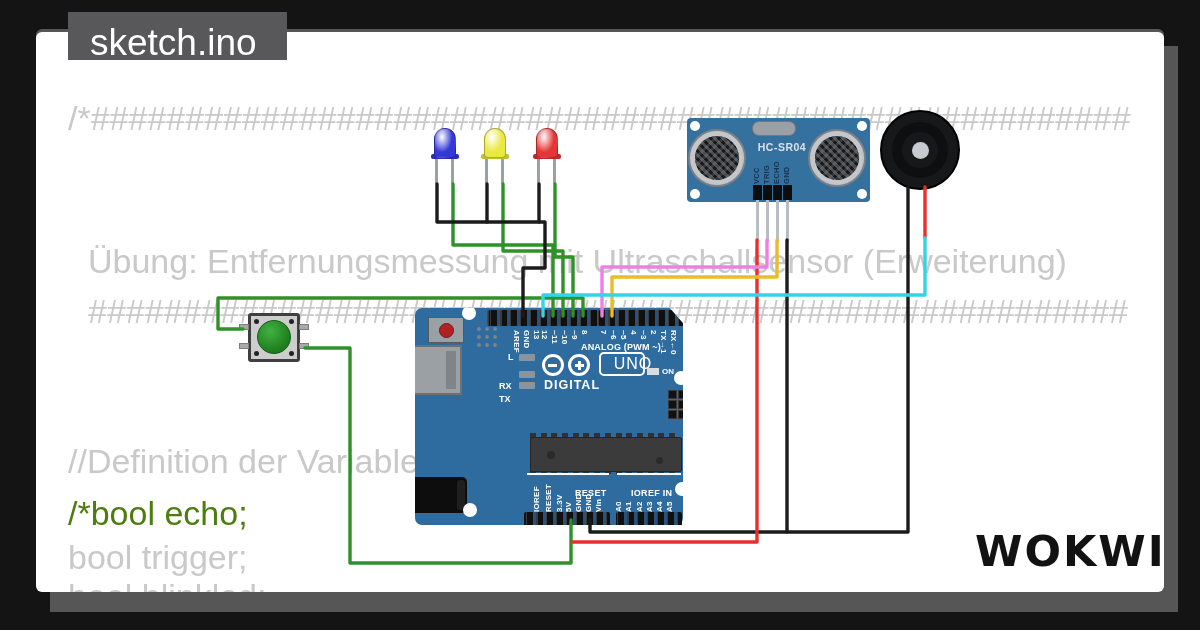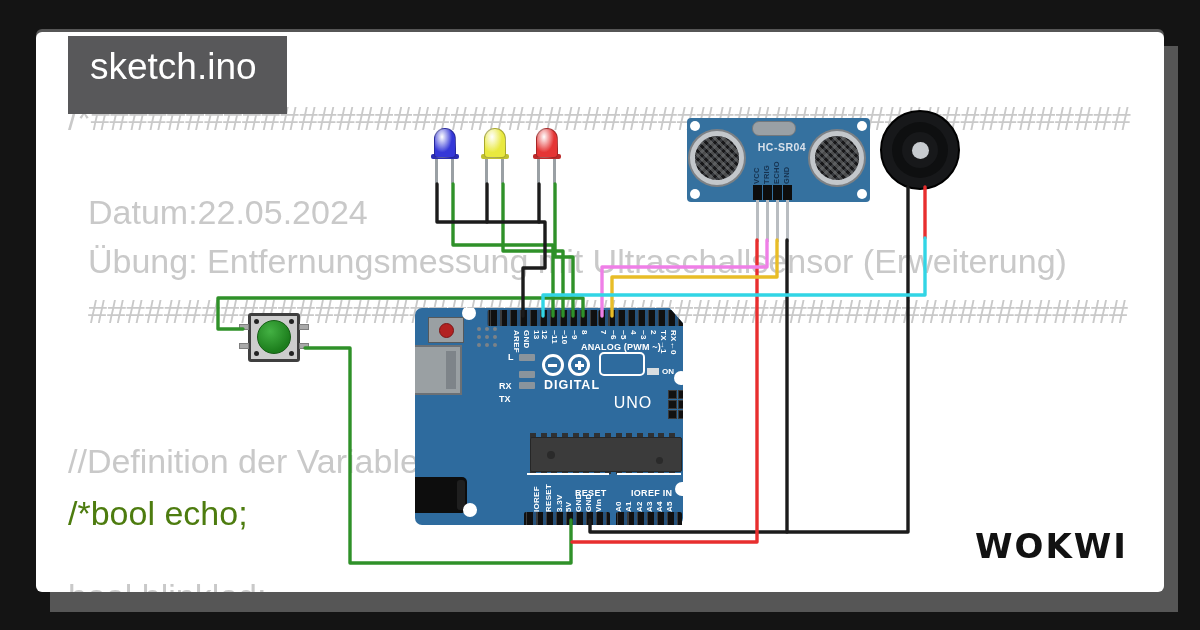--- a/index.html
+++ b/index.html
@@ -1,22 +1,22 @@
 <!DOCTYPE html>
 <html><head>
 <meta charset="utf-8">
 <style>
   html,body{margin:0;padding:0;width:1200px;height:630px;overflow:hidden;
     background:#141414;font-family:"Liberation Sans",sans-serif;}
   .abs{position:absolute;}
   #shadow{left:50px;top:46px;width:1128px;height:566px;}
   #panel{left:36px;top:32px;width:1128px;height:560px;background:#fff;
     border-radius:6px;box-shadow:0 -3px 0 0 #565656;overflow:hidden;}
-  #tab{left:68px;top:12px;width:219px;height:78px;z-index:50;
-    color:#fff;font-size:37px;line-height:61px;padding-left:22px;box-sizing:border-box;margin-top:24px;}
+  #tab{left:68px;top:12px;width:219px;height:48px;z-index:50;
+    color:#fff;font-size:37px;line-height:61px;padding-left:22px;box-sizing:border-box;}
   .codeline{position:absolute;font-size:34px;line-height:34px;white-space:pre;z-index:10;}
   #wires{position:absolute;left:0;top:0;z-index:30;pointer-events:none;}
   .comp{position:absolute;z-index:20;}
   .vlab{position:absolute;writing-mode:vertical-rl;text-orientation:mixed;
     font:700 8px "Liberation Sans",sans-serif;color:#fff;letter-spacing:.3px;width:12px;}
   .up{transform:rotate(180deg);}
   .pinstrip{position:absolute;height:16px;border-radius:2px;background-color:#0f0f0f;
     background-image:repeating-linear-gradient(90deg,#3c3c3c 0 1.5px,#101010 1.5px 7px,#26527b 7px 10px);}
   .hole{position:absolute;background:#fff;border-radius:50%;}
   .dot{position:absolute;border-radius:50%;}
@@ -28,35 +28,35 @@
   .ledrect{position:absolute;width:16px;height:7px;background:#8a949c;border-radius:1px;}
   .btnleg{position:absolute;width:10px;height:6px;background:#a9a9a9;border:1px solid #7e7e7e;box-sizing:border-box;}
   .mesh{position:absolute;border-radius:50%;width:54px;height:54px;background:#35373b;
     border:5px solid #c3c7cb;box-shadow:0 0 0 2px #7d8185;box-sizing:border-box;}
   .mesh:after{content:"";position:absolute;inset:0;border-radius:50%;
     background:repeating-linear-gradient(45deg,rgba(160,160,160,.38) 0 3px,transparent 3px 6px),
                repeating-linear-gradient(-45deg,rgba(0,0,0,.55) 0 3px,transparent 3px 6px);}
   .chiplegs{position:absolute;height:5px;width:150px;
     background:repeating-linear-gradient(90deg,#2f3133 0 6px,transparent 6px 10.7px);}
   #wokwi{position:absolute;left:939px;top:494px;font-family:"DejaVu Sans",sans-serif;
-    font-weight:700;font-size:34px;letter-spacing:2px;color:#121212;z-index:20;}
+    font-weight:700;font-size:43px;letter-spacing:2px;color:#121212;z-index:20;}
 </style>
 </head>
 <body>
 
 <div class="abs" id="shadow" style="background: rgb(86, 86, 86);"></div>
 
 <div class="abs" id="panel">
 
   <div class="codeline" style="left: 32px; top: 69px; color: rgb(201, 201, 201);">/*#######################################################</div>
-  <div class="codeline" style="left: 52px; top: 163px; color: rgb(201, 201, 201);">Datum:22.05.2024</div>
   <div class="codeline" style="left: 52px; top: 212px; color: rgb(201, 201, 201);">Übung: Entfernungsmessung mit Ultraschallsensor (Erweiterung)</div>
   <div class="codeline" style="left: 52px; top: 262px; color: rgb(201, 201, 201);">#######################################################</div>
   <div class="codeline" style="left: 32px; top: 412px; color: rgb(201, 201, 201);">//Definition der Variablen</div>
   <div class="codeline" style="left: 32px; top: 464px; color: #4d7c0f;">/*bool echo;</div>
+  <div class="codeline" style="left: 32px; top: 508px; color: rgb(201, 201, 201);">bool trigger;</div>
   <div class="codeline" style="left: 32px; top: 547px; color: rgb(201, 201, 201);">bool blinkled;</div>
 
   <div class="comp" style="left:0;top:0;">
     <div class="ledleg" style="left:399px;top:125px;"></div>
     <div class="ledleg" style="left:415px;top:125px;"></div>
     <div class="flange" style="left: 395px; top: 122px; background: rgb(53, 56, 216);"></div>
     <div class="bulb" style="left: 398px; top: 96px; background: radial-gradient(at 35% 28%, rgba(255, 255, 255, 0.7), rgb(53, 56, 216) 55%, rgb(53, 56, 216));"></div>
   </div>
   <div class="comp" style="left:0;top:0;">
     <div class="ledleg" style="left:449px;top:125px;"></div>
@@ -164,21 +164,21 @@
     <div class="silk" style="left:84px;top:73px;font-size:9px;">RX</div>
     <div class="ledrect" style="left:104px;top:74px;"></div>
 
     <div class="dot" style="left:127px;top:46px;width:22px;height:22px;border:3.5px solid #fff;box-sizing:border-box;"></div>
     <div class="dot" style="left:153px;top:46px;width:22px;height:22px;border:3.5px solid #fff;box-sizing:border-box;"></div>
     <div class="abs" style="left:133px;top:56px;width:9px;height:2.5px;background:#fff;"></div>
     <div class="abs" style="left:160px;top:56px;width:9px;height:2.5px;background:#fff;"></div>
     <div class="abs" style="left:163.2px;top:52.8px;width:2.5px;height:9px;background:#fff;"></div>
     <div class="silk" style="left:126px;top:70px;width:62px;text-align:center;font-size:12.5px;letter-spacing:1px;">DIGITAL</div>
     <div class="abs" style="left:184px;top:44px;width:46px;height:24px;border:2px solid #fff;border-radius:5px;box-sizing:border-box;">
-      <div class="silk" style="left:0;top:0;width:64px;text-align:center;font-size:16px;font-weight:400;line-height:20px;letter-spacing:1px;margin-top:39px;">UNO</div>
+      <div class="silk" style="left:0;top:0;width:64px;text-align:center;font-size:16px;font-weight:400;line-height:20px;letter-spacing:1px;">UNO</div>
     </div>
     <div class="abs" style="left:232px;top:60px;width:12px;height:7px;background:#d8dde0;"></div>
     <div class="silk" style="left:247px;top:59px;font-size:8px;">ON</div>
 
     <div class="hole" style="left:47px;top:-2px;width:14px;height:14px;"></div>
     <div class="hole" style="left:259px;top:63px;width:14px;height:14px;"></div>
     <div class="hole" style="left:48px;top:195px;width:14px;height:14px;"></div>
     <div class="hole" style="left:260px;top:174px;width:14px;height:14px;"></div>
 
     <div class="abs" style="left:253px;top:82px;width:7px;height:7px;background:#111;border:1px solid #3a3a3a;"></div>

